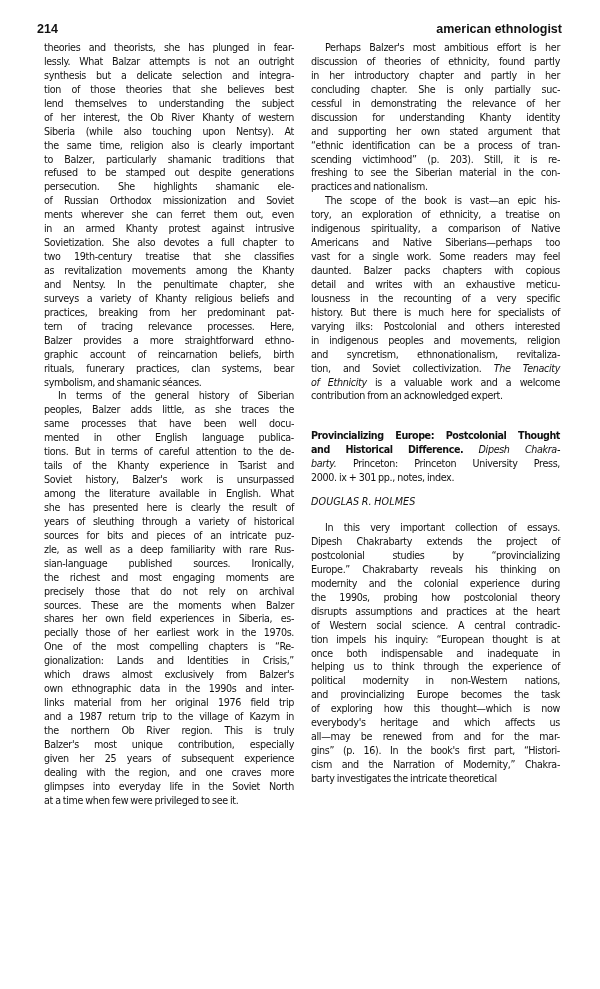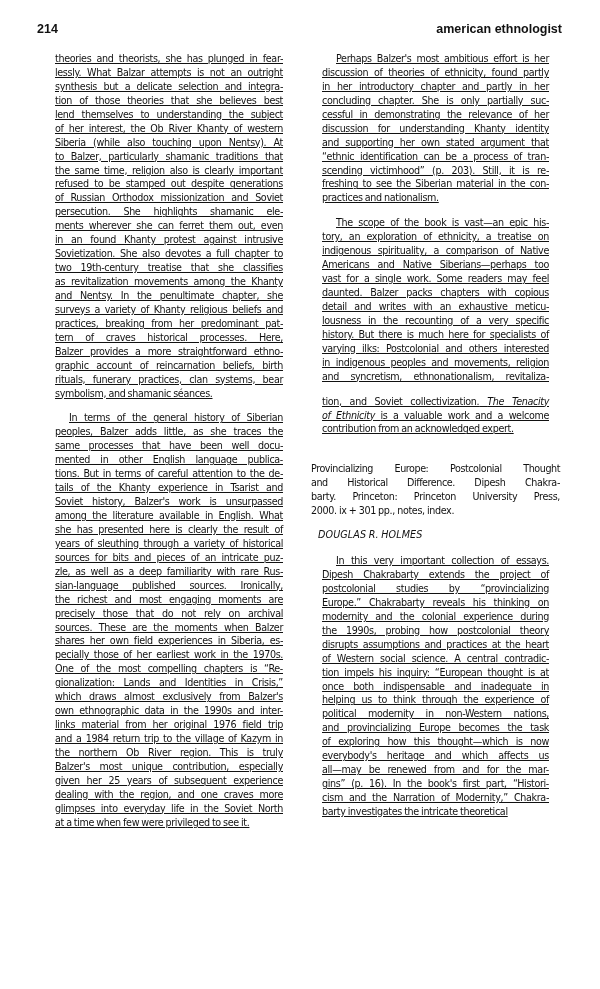--- a/index.html
+++ b/index.html
@@ -34,46 +34,45 @@
       width: 250px;
       font-family: "DejaVu Sans", sans-serif;
       font-size: 9.6px;
       letter-spacing: -0.35px;
       word-spacing: -0.5px;
       line-height: 13.95px;
     }
     .col-left { left: 44px; }
     .col-right { left: 311px; width: 249px; }
 
-    .para { margin: 11px; text-decoration: underline; }
+    .para { margin: 0; }
     .para .line {
       display: block;
       text-align: justify;
       text-align-last: justify;
       white-space: nowrap;
       height: 13.95px;
       overflow: visible;
     }
     .para .line.last {
       text-align-last: left;
     }
     .para .line.indent {
       text-indent: 14px;
     }
 
     .review-head {
       margin-top: 26px;
     }
     .review-head .line { display: block; text-align: justify; text-align-last: justify; white-space: nowrap; height: 13.95px; }
     .review-head .line.last { text-align-last: left; }
-    .review-head .title { font-weight: normal; letter-spacing: -0.45px; }
-    .review-head .author { }
+    .review-head .title { font-weight: bold; letter-spacing: -0.45px; }
+    .review-head .author { font-style: italic; }
     .reviewer {
       margin-top: 10px;
-      margin-left: 7px;
     }
     .reviewer .name {
       display: block;
       font-style: italic;
       letter-spacing: 0.1px;
       height: 13.95px;
     }
     .reviewer .affil {
       display: block;
       height: 13.95px;
@@ -93,34 +92,34 @@
 
 <div class="column col-left">
   <div class="para" id="lp0">
       <span class="line">theories and theorists, she has plunged in fear-</span>
       <span class="line">lessly. What Balzar attempts is not an outright</span>
       <span class="line">synthesis but a delicate selection and integra-</span>
       <span class="line">tion of those theories that she believes best</span>
       <span class="line">lend themselves to understanding the subject</span>
       <span class="line">of her interest, the Ob River Khanty of western</span>
       <span class="line">Siberia (while also touching upon Nentsy). At</span>
+      <span class="line">the same time, religion also is clearly important</span>
       <span class="line">to Balzer, particularly shamanic traditions that</span>
-      <span class="line">the same time, religion also is clearly important</span>
       <span class="line">refused to be stamped out despite generations</span>
+      <span class="line">persecution. She highlights shamanic ele-</span>
       <span class="line">of Russian Orthodox missionization and Soviet</span>
-      <span class="line">persecution. She highlights shamanic ele-</span>
       <span class="line">ments wherever she can ferret them out, even</span>
-      <span class="line">in an found Khanty protest against intrusive</span>
+      <span class="line">in an armed Khanty protest against intrusive</span>
       <span class="line">Sovietization. She also devotes a full chapter to</span>
       <span class="line">two 19th-century treatise that she classifies</span>
       <span class="line">as revitalization movements among the Khanty</span>
       <span class="line">and Nentsy. In the penultimate chapter, she</span>
       <span class="line">surveys a variety of Khanty religious beliefs and</span>
       <span class="line">practices, breaking from her predominant pat-</span>
-      <span class="line">tern of craves historical processes. Here,</span>
+      <span class="line">tern of tracing relevance processes. Here,</span>
       <span class="line">Balzer provides a more straightforward ethno-</span>
       <span class="line">graphic account of reincarnation beliefs, birth</span>
       <span class="line">rituals, funerary practices, clan systems, bear</span>
       <span class="line last">symbolism, and shamanic séances.</span>
     </div>
   <div class="para" id="lp1">
       <span class="line indent">In terms of the general history of Siberian</span>
       <span class="line">peoples, Balzer adds little, as she traces the</span>
       <span class="line">same processes that have been well docu-</span>
       <span class="line">mented in other English language publica-</span>
@@ -136,21 +135,21 @@
       <span class="line">the richest and most engaging moments are</span>
       <span class="line">precisely those that do not rely on archival</span>
       <span class="line">sources. These are the moments when Balzer</span>
       <span class="line">shares her own field experiences in Siberia, es-</span>
       <span class="line">pecially those of her earliest work in the 1970s.</span>
       <span class="line">One of the most compelling chapters is “Re-</span>
       <span class="line">gionalization: Lands and Identities in Crisis,”</span>
       <span class="line">which draws almost exclusively from Balzer's</span>
       <span class="line">own ethnographic data in the 1990s and inter-</span>
       <span class="line">links material from her original 1976 field trip</span>
-      <span class="line">and a 1984 return trip to the village of Kazym in</span>
+      <span class="line">and a 1987 return trip to the village of Kazym in</span>
       <span class="line">the northern Ob River region. This is truly</span>
       <span class="line">Balzer's most unique contribution, especially</span>
       <span class="line">given her 25 years of subsequent experience</span>
       <span class="line">dealing with the region, and one craves more</span>
       <span class="line">glimpses into everyday life in the Soviet North</span>
       <span class="line last">at a time when few were privileged to see it.</span>
     </div>
 </div>
 
 <div class="column col-right">

